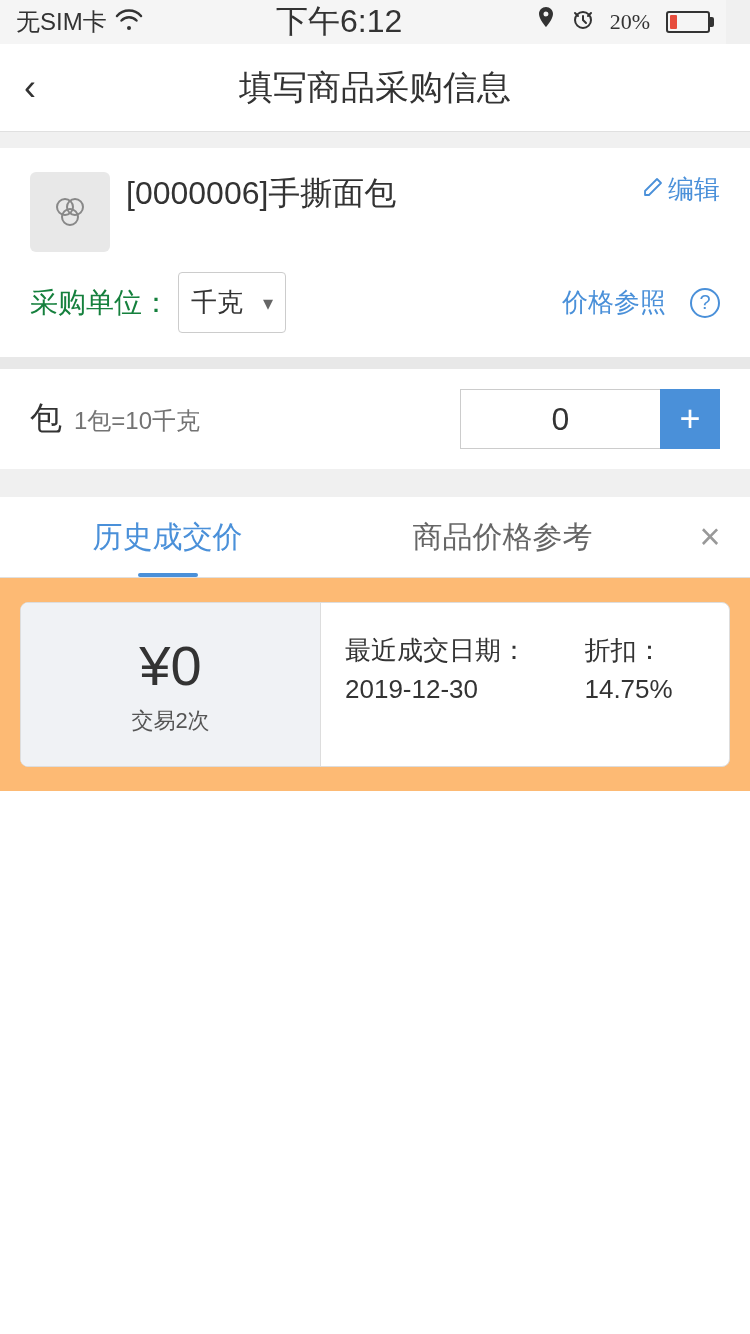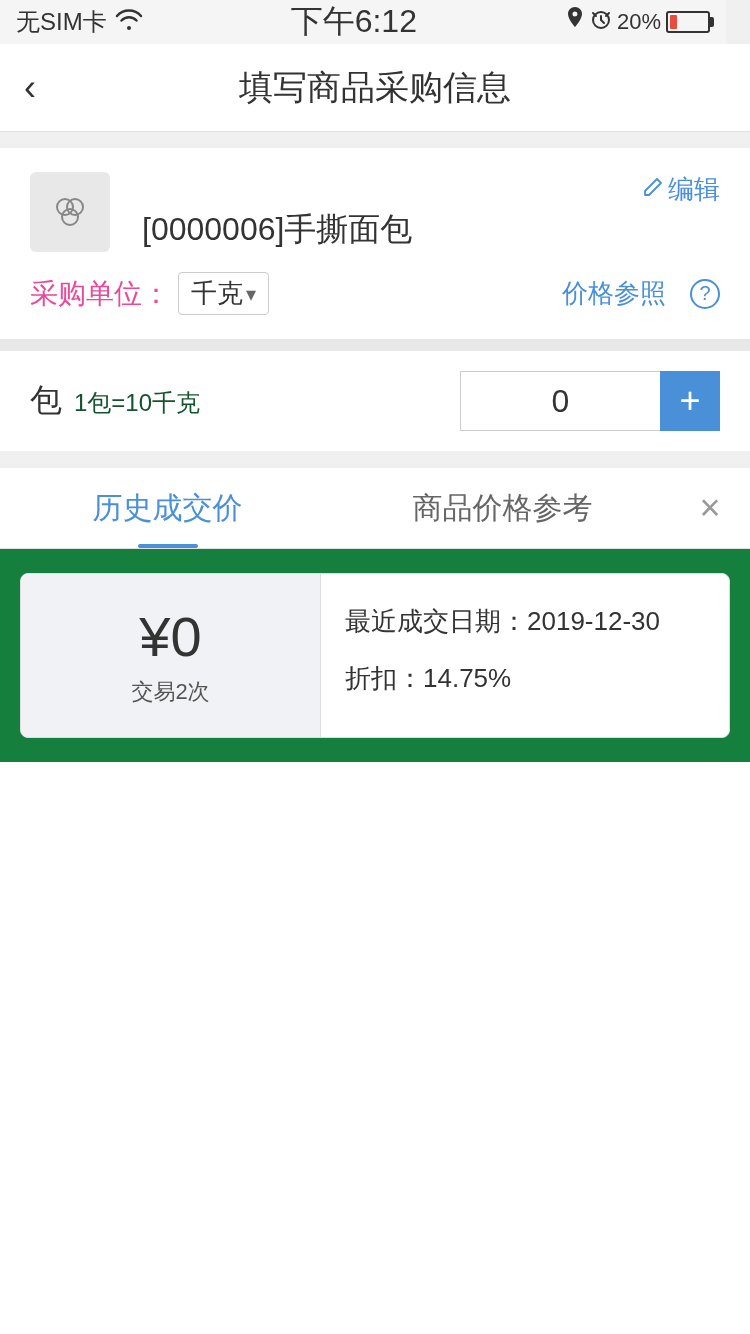--- a/index.html
+++ b/index.html
@@ -31,23 +31,24 @@
       color: #333;
     }
     .status-center {
       font-size: 32px;
       color: #333;
       font-weight: 500;
     }
     .status-right {
       display: flex;
       align-items: center;
-      gap: 5px;
+      gap: 16px;
       font-size: 22px;
       color: #333;
+      font-family: Liberation Serif, serif;
     }
     .battery-icon {
       width: 44px;
       height: 22px;
       border: 2px solid #333;
       border-radius: 3px;
       position: relative;
       display: inline-flex;
       align-items: center;
       padding: 2px;
@@ -100,22 +101,22 @@
       padding: 24px 30px;
       margin-top: 16px;
     }
     .product-header {
       display: flex;
       align-items: flex-start;
       justify-content: space-between;
     }
     .product-left {
       display: flex;
-      align-items: flex-end;
-      gap: 32px;
+      align-items: flex-start;
+      gap: 16px;
     }
     .product-thumbnail {
       width: 80px;
       height: 80px;
       background: #e8e8e8;
       border-radius: 6px;
       display: flex;
       align-items: center;
       justify-content: center;
       color: #888;
@@ -135,29 +136,29 @@
       cursor: pointer;
     }
     .product-unit-row {
       display: flex;
       align-items: center;
       justify-content: space-between;
       margin-top: 20px;
     }
     .unit-label {
       font-size: 28px;
-      color: #ec4899;
+      color: #15803d;
     }
     .unit-select {
       display: flex;
       align-items: center;
-      gap: 3px;
+      gap: 20px;
       border: 1px solid #ccc;
       border-radius: 4px;
-      padding: 3px 12px;
+      padding: 12px 12px;
       font-size: 26px;
       color: #333;
       background: #fff;
       cursor: pointer;
     }
     .chevron-down {
       font-size: 20px;
       color: #666;
     }
     .price-ref {
@@ -197,21 +198,21 @@
       align-items: baseline;
       gap: 12px;
     }
     .quantity-unit-main {
       font-size: 32px;
       color: #333;
       font-weight: 500;
     }
     .quantity-unit-sub {
       font-size: 24px;
-      color: #14532d;
+      color: #737373;
     }
     .quantity-control {
       display: flex;
       align-items: center;
     }
     .quantity-input {
       width: 200px;
       height: 60px;
       border: 1px solid #ccc;
       text-align: center;
@@ -228,22 +229,22 @@
       color: #fff;
       font-size: 36px;
       display: flex;
       align-items: center;
       justify-content: center;
       cursor: pointer;
     }
 
     
     .tab-section {
-      background: #15803d;
-      margin-top: 17px;
+      background: #fdba74;
+      margin-top: 28px;
     }
     .tab-bar {
       background: #fff;
       display: flex;
       align-items: center;
       border-bottom: 1px solid #e0e0e0;
       position: relative;
     }
     .tab-item {
       flex: 1;
@@ -309,22 +310,23 @@
     }
     .price-trades {
       font-size: 22px;
       color: #555;
       margin-top: 8px;
     }
     .price-right-panel {
       flex: 1;
       padding: 28px 24px;
       display: flex;
-      flex-direction: column;
-      gap: 18px;
+      flex-direction: row;
+      gap: 11px;
+      justify-content: center;
     }
     .price-detail-row {
       font-size: 26px;
       color: #333;
       line-height: 1.5;
     }
 
     
     .bottom-space {
       background: #fff;

